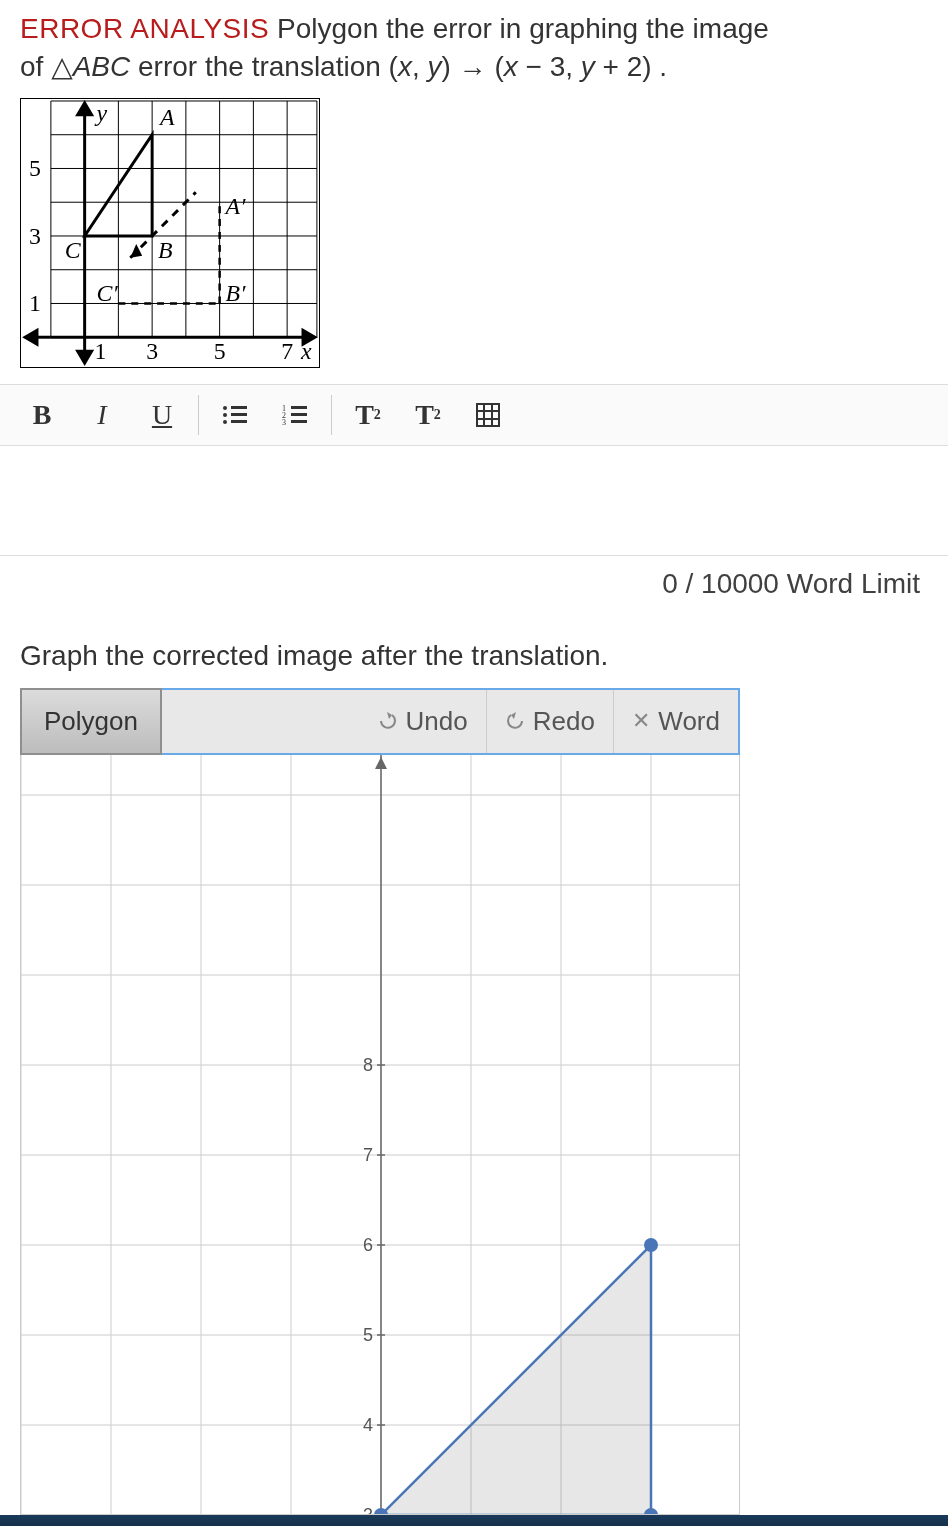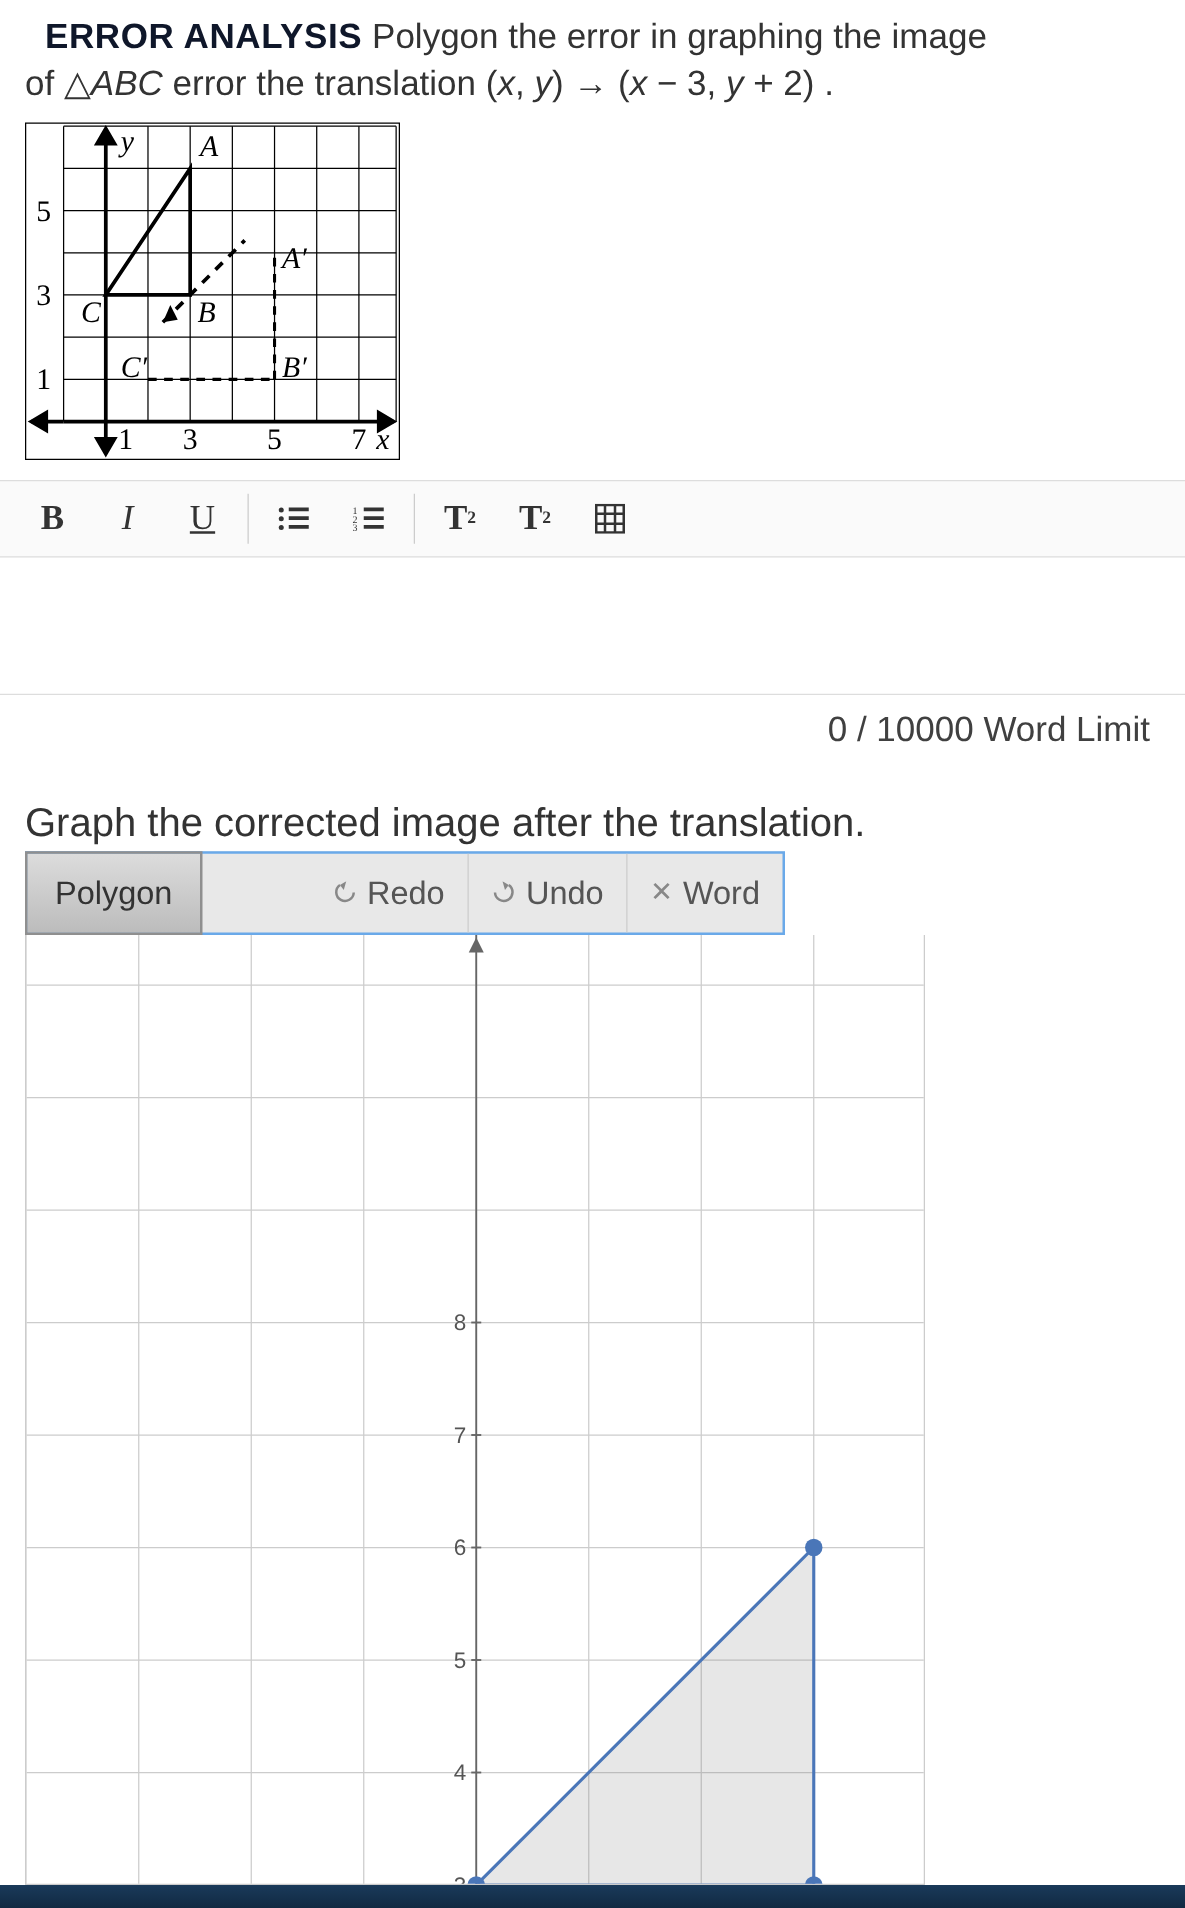--- a/index.html
+++ b/index.html
@@ -1,29 +1,29 @@
 <!DOCTYPE html>
 <html><head>
 <meta charset="utf-8">
 <style>
   * { box-sizing: border-box; margin: 0; padding: 0; }
   body { font-family: Arial, Helvetica, sans-serif; font-size: 28px; color: #333; background: #fff; width: 948px; }
   .content { padding: 10px 20px 0 20px; }
   .question-line1 { margin-bottom: 4px; line-height: 1.35; }
-  .err-label { color: #0f172a; font-weight: bold; letter-spacing: 0.5px; margin-left: 16px; }
+  .err-label { color: #b91c1c; font-weight: normal; letter-spacing: 0.5px; }
   .math { font-family: Liberation Sans, sans-serif; font-style: italic; }
   .math .paren { font-style: normal; }
   .minisvg { margin: 12px 0 16px 0; border: 1px solid #000; display:block; }
   .editor-toolbar { border-top: 1px solid #ddd; border-bottom: 1px solid #ddd; display: flex; align-items: center; padding: 6px 0 6px 12px; gap: 0; background:#fafafa; margin-left:-20px; margin-right:-20px; }
   .tb-btn { width: 60px; height: 48px; display:flex; align-items:center; justify-content:center; font-size: 28px; font-family: 'Times New Roman', serif; color:#333; }
   .tb-sep { width:1px; height:40px; background:#ccc; margin:0 6px; }
   .editor-area { min-height: 110px; border-bottom:1px solid #ddd; margin-left:-20px; margin-right:-20px; }
   .wordlimit { text-align:right; color:#404040; font-size:28px; padding:12px 8px 12px 0; }
-  .sub-q { margin: 28px 0 4px 0; font-size:32px; }
-  .graph-toolbar { display:flex; border:2px solid #6aa9e9; background:#e8e8e8; width:608px; }
+  .sub-q { margin: 28px 0 16px 0; font-size:28px; }
+  .graph-toolbar { display:flex; border:2px solid #6aa9e9; background:#e8e8e8; width:720px; }
   .gt-btn { flex:0 0 auto; padding:14px 18px; font-size:26px; color:#555; display:flex; align-items:center; gap:8px; border-right:1px solid #ccc; }
   .gt-poly { background:linear-gradient(#dcdcdc,#bcbcbc); color:#333; border:2px solid #8f8f8f; margin:-2px; padding:16px 22px; font-size:26px; }
   .gt-spacer { flex:1; }
   .graph-canvas { width:720px; height:760px; border-left:1px solid #ccc; border-right:1px solid #ccc; border-bottom:1px solid #ccc; background:#fff; position:relative; overflow:hidden;}
   .footer-bar { height:26px; background:linear-gradient(#1a3a5a,#0d2238); margin-top:0; }
 </style>
 </head>
 <body>
 
 <div class="content">
@@ -145,31 +145,31 @@
   <div class="editor-area"></div>
   <div class="wordlimit">0 / 10000 Word Limit</div>
 
   <p class="sub-q">Graph the corrected image after the translation.</p>
 
   <div class="graph-toolbar">
     <div class="gt-poly">Polygon</div>
     <div class="gt-spacer"></div>
     <div class="gt-btn">
       <svg width="20" height="18">
+          <path d="M14 3 A7 7 0 1 1 3 9" fill="none" stroke="#888" stroke-width="2"></path>
+          <polygon points="14,3 9,0 11,7" fill="#888"></polygon>
+        </svg>
+      <span>Undo</span>
+    </div>
+    <div class="gt-btn">
+      <svg width="20" height="18">
           <path d="M6 3 A7 7 0 1 0 17 9" fill="none" stroke="#888" stroke-width="2"></path>
           <polygon points="6,3 11,0 9,7" fill="#888"></polygon>
         </svg>
       <span>Redo</span>
-    </div>
-    <div class="gt-btn">
-      <svg width="20" height="18">
-          <path d="M14 3 A7 7 0 1 1 3 9" fill="none" stroke="#888" stroke-width="2"></path>
-          <polygon points="14,3 9,0 11,7" fill="#888"></polygon>
-        </svg>
-      <span>Undo</span>
     </div>
     <div class="gt-btn" style="border-right:none">
       <span style="font-size:22px;color:#888;">✕</span>
       <span>Word</span>
     </div>
   </div>
 
   <div class="graph-canvas">
     <svg id="bigplot" width="720" height="760">
         <g stroke="#ccc" stroke-width="1">

